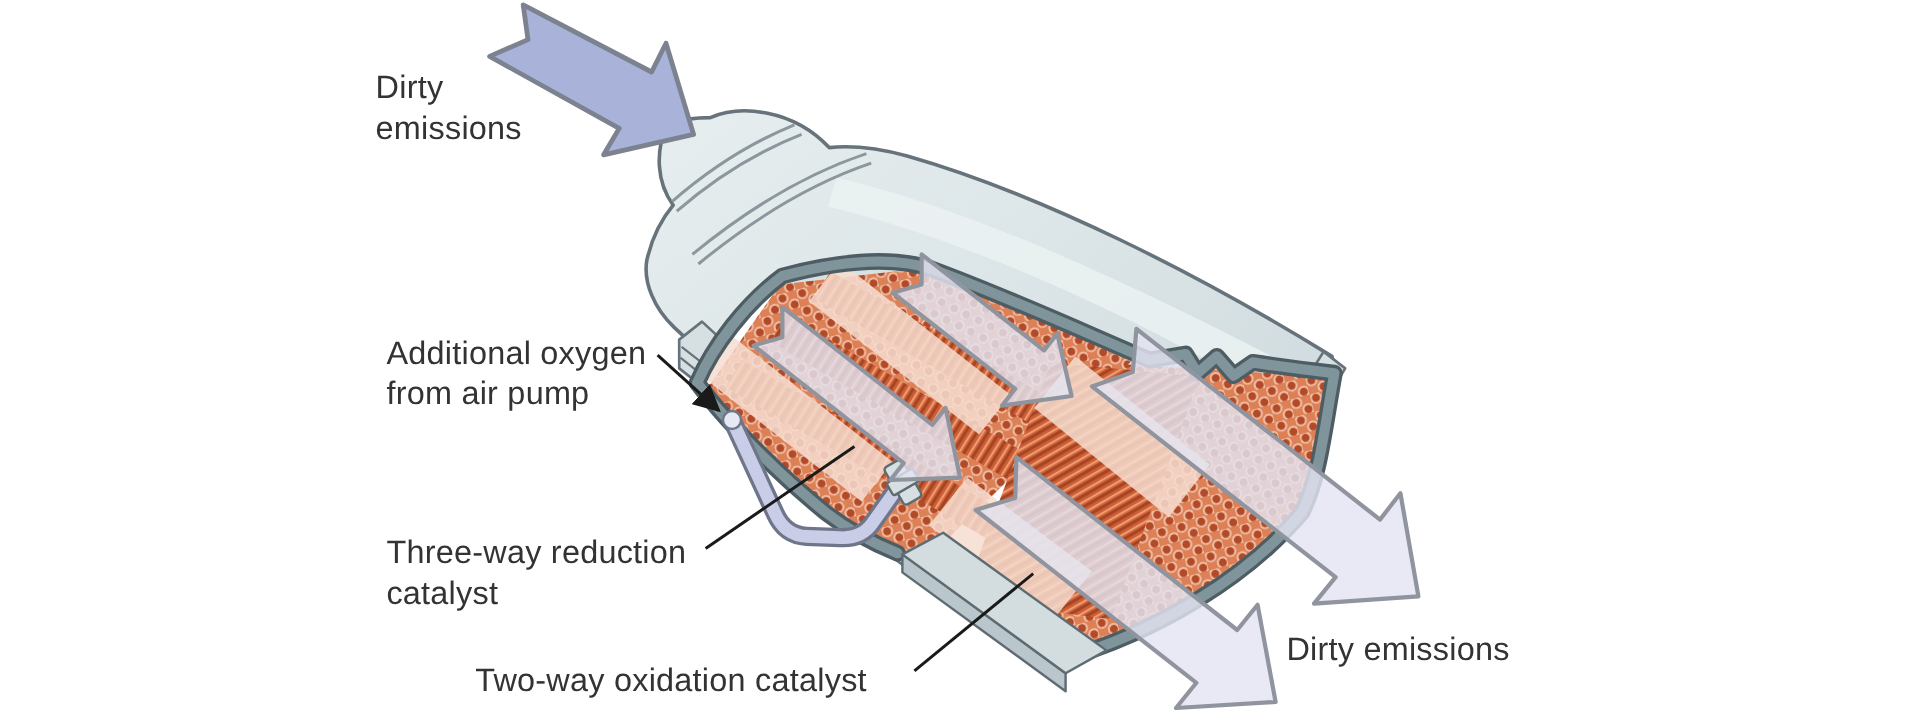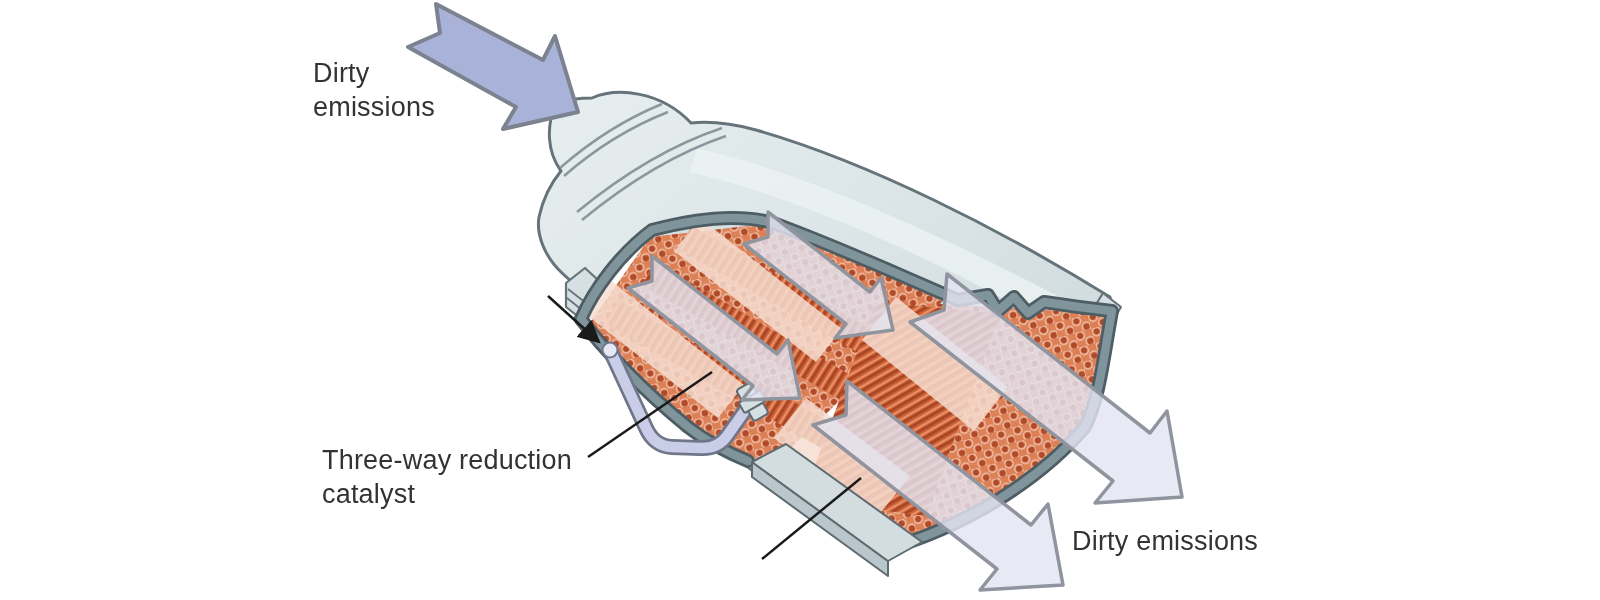--- a/index.html
+++ b/index.html
@@ -166,19 +166,21 @@
 
   <polygon class="dirty-arrow" points="578,112 503,129 516,107 408,47 440,33 436,4 543,60 555,36"></polygon>
 
   <line class="leader" marker-end="url(#ah)" x1="548" y1="296" x2="599" y2="342"></line>
   <line class="leader" x1="588" y1="457" x2="712" y2="372"></line>
   <line class="leader" x1="762" y1="559" x2="861" y2="478"></line>
 </svg>
 
 <div class="lbl" style="left:313px;top:56px;width:170px">Dirty emissions</div>
 
+<div class="lbl" style="left:322px;top:277px;width:240px">Additional oxygen from air pump</div>
 
 <div class="lbl" style="left:322px;top:443px;width:270px">Three-way reduction catalyst</div>
 
+<div class="lbl nowrap" style="left:396px;top:550px;width:420px">Two-way oxidation catalyst</div>
 
 <div class="lbl nowrap" style="left:1072px;top:524px;width:260px">Dirty emissions</div>
 
 </div>
 
 </body></html>

